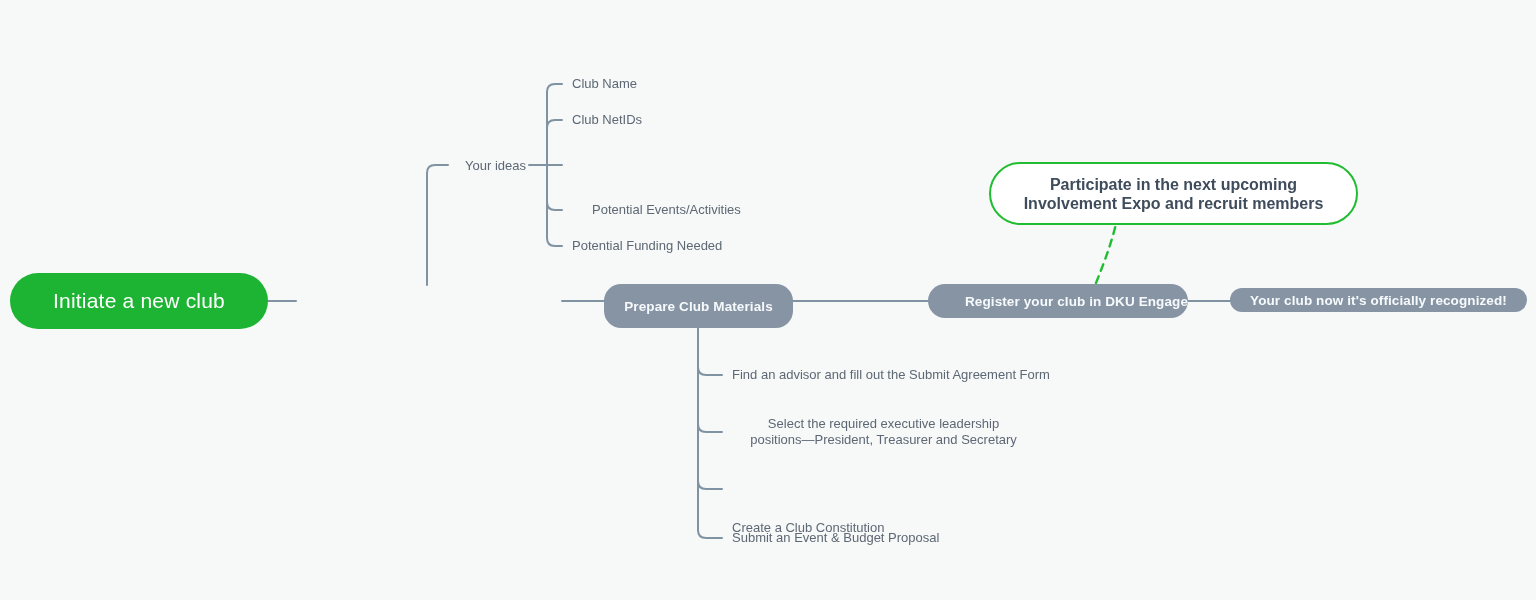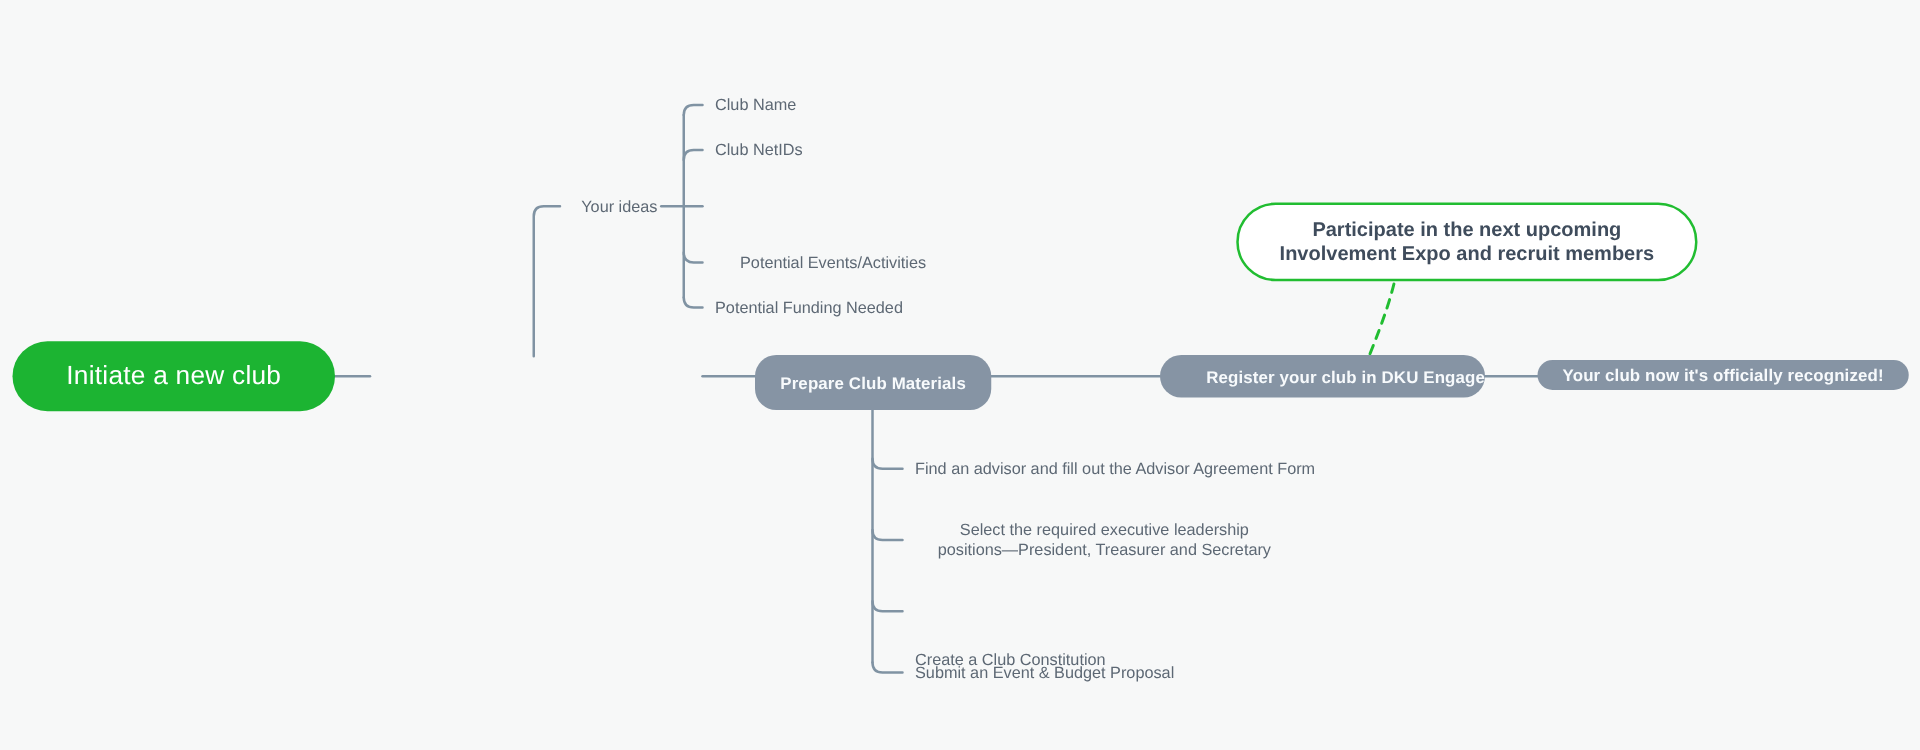--- a/index.html
+++ b/index.html
@@ -123,18 +123,18 @@
     <span>Participate in the next upcoming Involvement Expo and recruit members</span>
   </div>
 
   <div class="branch-label" style="left:465px;top:165px;">Your ideas</div>
 
   <div class="leaf" style="left:572px;top:84px;">Club Name</div>
   <div class="leaf" style="left:572px;top:120px;">Club NetIDs</div>
   <div class="leaf" style="left:572px;top:210px;margin-left:20px;">Potential Events/Activities</div>
   <div class="leaf" style="left:572px;top:246px;">Potential Funding Needed</div>
 
-  <div class="leaf" style="left:732px;top:375px;">Find an advisor and fill out the Advisor Agreement Form</div>
+  <div class="leaf" style="left:732px;top:375px;">Find an advisor and fill out the Submit Agreement Form</div>
   <div class="leaf wrap" style="left:741px;top:432px;width:285px;">Select the required executive leadership positions—President, Treasurer and Secretary</div>
   <div class="leaf" style="left:732px;top:489px;margin-top:39px;">Create a Club Constitution</div>
   <div class="leaf" style="left:732px;top:538px;">Submit an Event &amp; Budget Proposal</div>
 
 </div>
 
 </body></html>

